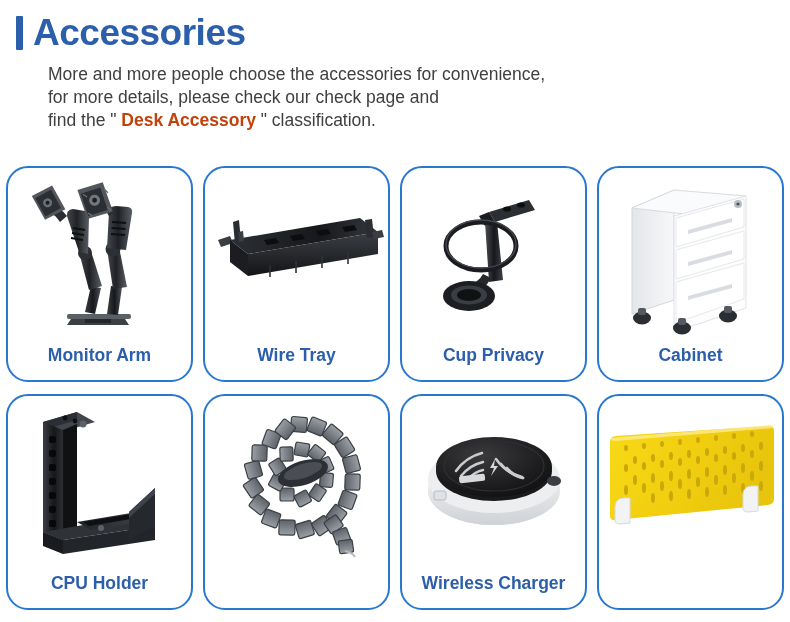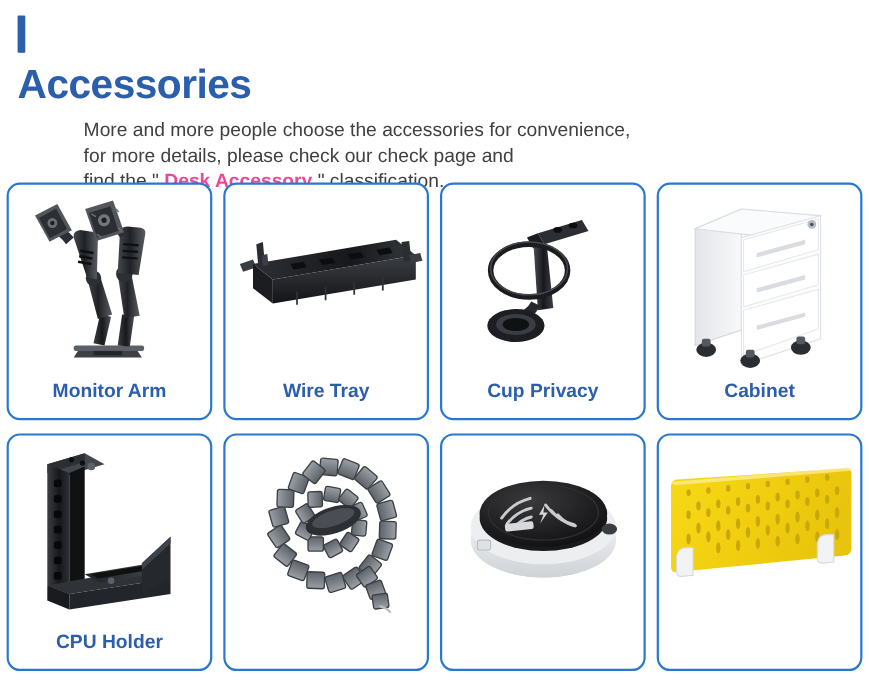--- a/index.html
+++ b/index.html
@@ -15,22 +15,22 @@
     overflow: hidden;
     position: relative;
   }
 
   
   .header {
     padding: 14px 0 0 16px;
   }
   .title-row {
     display: flex;
+    align-items: center;
     gap: 10px;
-    flex-direction: column;
   }
   .title-bar {
     width: 7px;
     height: 34px;
     background: #2b5eab;
     border-radius: 1px;
     display: block;
   }
   .page-title {
     font-size: 37px;
@@ -39,38 +39,38 @@
     letter-spacing: -0.5px;
     line-height: 1;
   }
   .intro {
     margin: 12px 0 0 32px;
     font-size: 17.5px;
     line-height: 1.32;
     color: #404040;
     font-weight: 400;
   }
-  .intro .line { display: block; white-space: pre; margin-left: 28px; }
-  .intro b { font-weight: bold; color: #ec4899; }
+  .intro .line { display: block; white-space: pre; }
+  .intro b { font-weight: bold; color: #c2410c; }
 
   
   .grid {
     position: absolute;
     left: 6px;
     top: 166px;
     width: 778px;
     display: grid;
     grid-template-columns: repeat(4, 1fr);
     grid-auto-rows: 216px;
     column-gap: 10px;
     row-gap: 12px;
   }
   .card {
     border: 2px solid #2878d0;
-    border-radius: 12px;
+    border-radius: 22px;
     background: #fff;
     position: relative;
     display: flex;
     flex-direction: column;
     align-items: center;
     justify-content: flex-end;
     overflow: hidden;
     box-sizing: border-box;
   }
   .thumb {
@@ -435,20 +435,21 @@
         </g>
 
         <path d="M81 40 l-5 9 h4 l-3 8 l7 -10 h-4 z" fill="#d5d7db"></path>
 
         <rect x="45" y="56" width="26" height="7" rx="2" fill="#d7d9dd" transform="rotate(-6 58 59)"></rect>
 
         <rect x="20" y="72" width="12" height="9" rx="2" fill="#dfe2e5" stroke="#b9bdc2"></rect>
         <ellipse cx="140" cy="62" rx="7" ry="5" fill="#3a3d41"></ellipse>
       </svg>
     </div>
+    <div class="card-label">Wireless Charger</div>
   </div>
 
   <div class="card">
     <div class="thumb">
       <svg width="178" height="120" viewBox="0 0 178 120">
         <defs>
           <linearGradient id="ps1" x1="0" y1="0" x2="1" y2="0.3">
             <stop offset="0" stop-color="#f7d916"></stop>
               <stop offset="0.6" stop-color="#f0cd0f"></stop>
               <stop offset="1" stop-color="#e8c40c"></stop>

